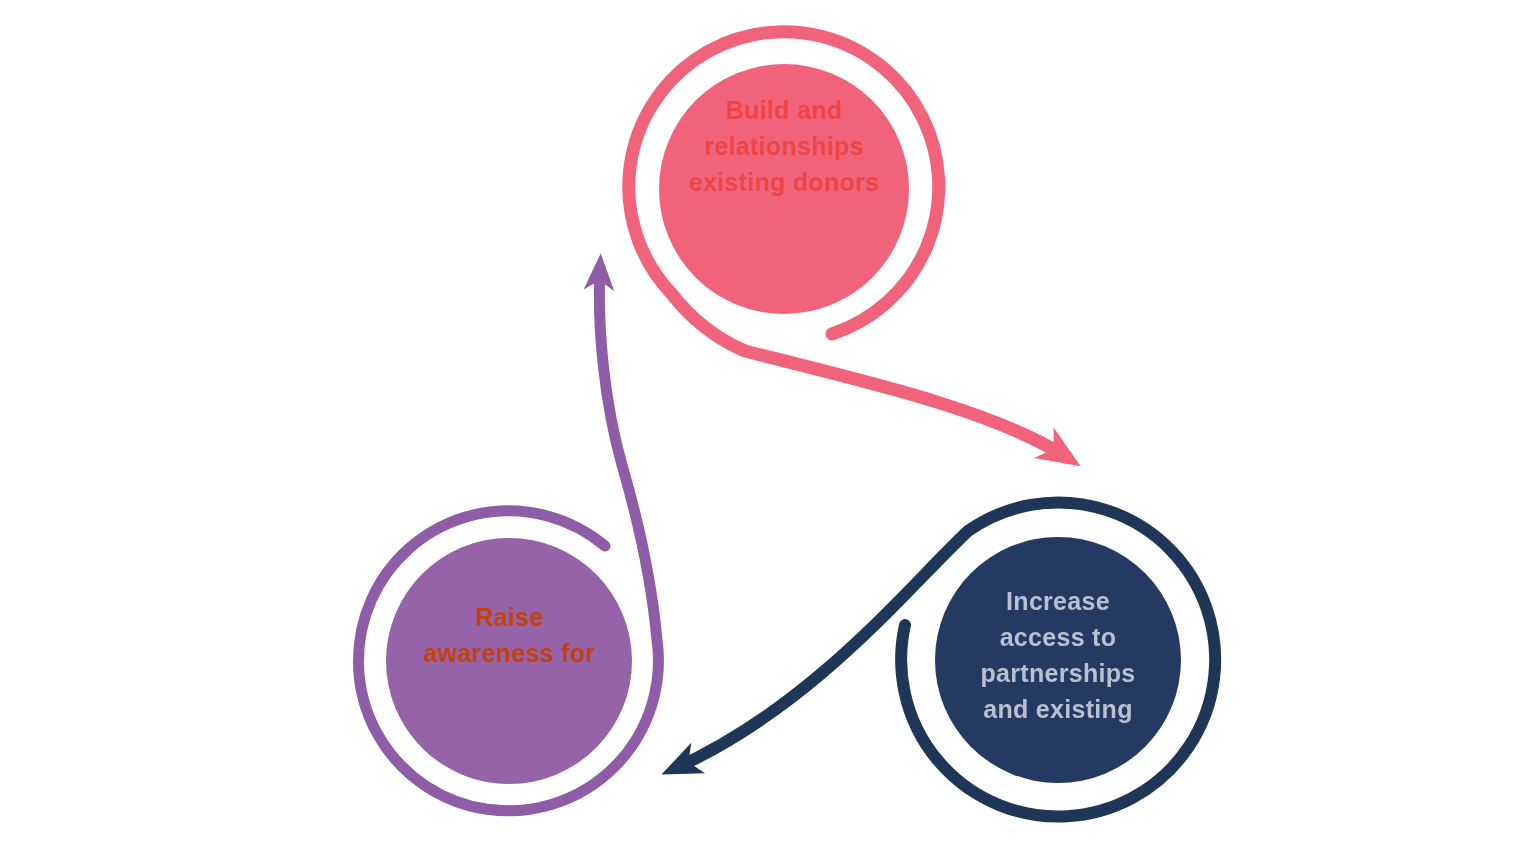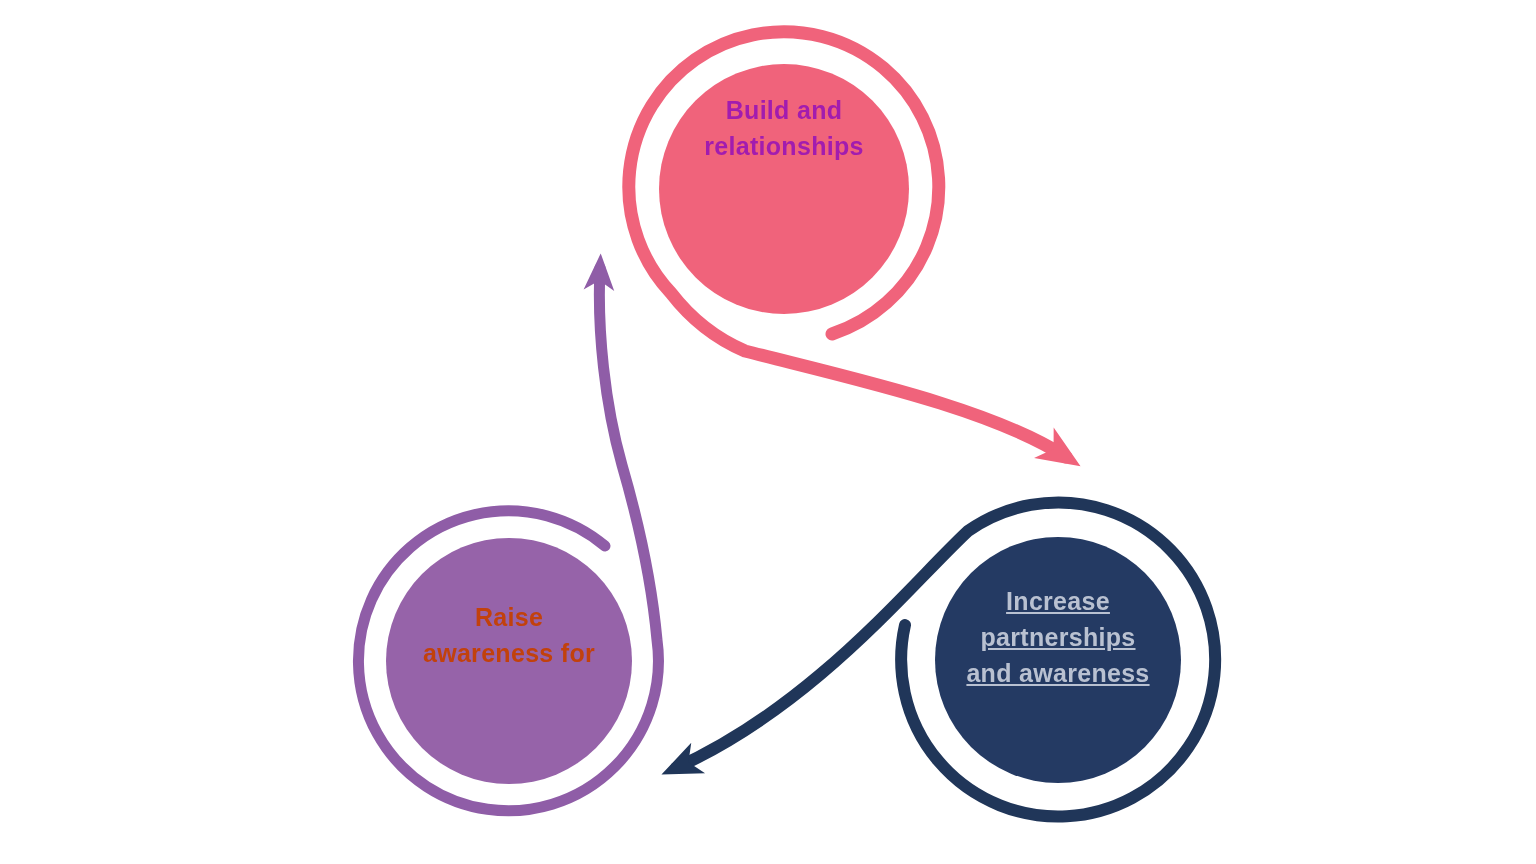--- a/index.html
+++ b/index.html
@@ -66,29 +66,31 @@
       <path d="M605,546 A150,150 0 1 0 657,640 C652,585 638,520 622,465 C605,405 597,330 600,268" fill="none" stroke-width="11" stroke-linecap="round" marker-end="url(#head-purple)" stroke="#8F5DA7"></path>
       <circle cx="509" cy="661" r="123" fill="#9663A9"></circle>
     </g>
 
     <g>
       <path d="M905,625 A157,157 0 1 0 968,531 C910,585 815,705 676,768" fill="none" stroke-width="12" stroke-linecap="round" marker-end="url(#head-navy)" stroke="#203659"></path>
       <circle cx="1058" cy="660" r="123" fill="#243A63"></circle>
     </g>
   </svg>
 
-  <div class="node-label label-build" style="color: #a21caf;">
+  <div class="node-label label-build" style="color: #ef4444;">
     <div>Build and</div>
     <div>relationships</div>
+    <div>existing donors</div>
   </div>
 
   <div class="node-label label-raise" style="color: #c2410c;">
     <div>Raise</div>
     <div>awareness for</div>
   </div>
 
-  <div class="node-label label-increase" style="color: rgb(185, 193, 209); text-decoration: underline;">
+  <div class="node-label label-increase" style="color: rgb(185, 193, 209);">
     <div>Increase</div>
+    <div>access to</div>
     <div>partnerships</div>
-    <div>and awareness</div>
+    <div>and existing</div>
   </div>
 
 </div>
 
 </body></html>

